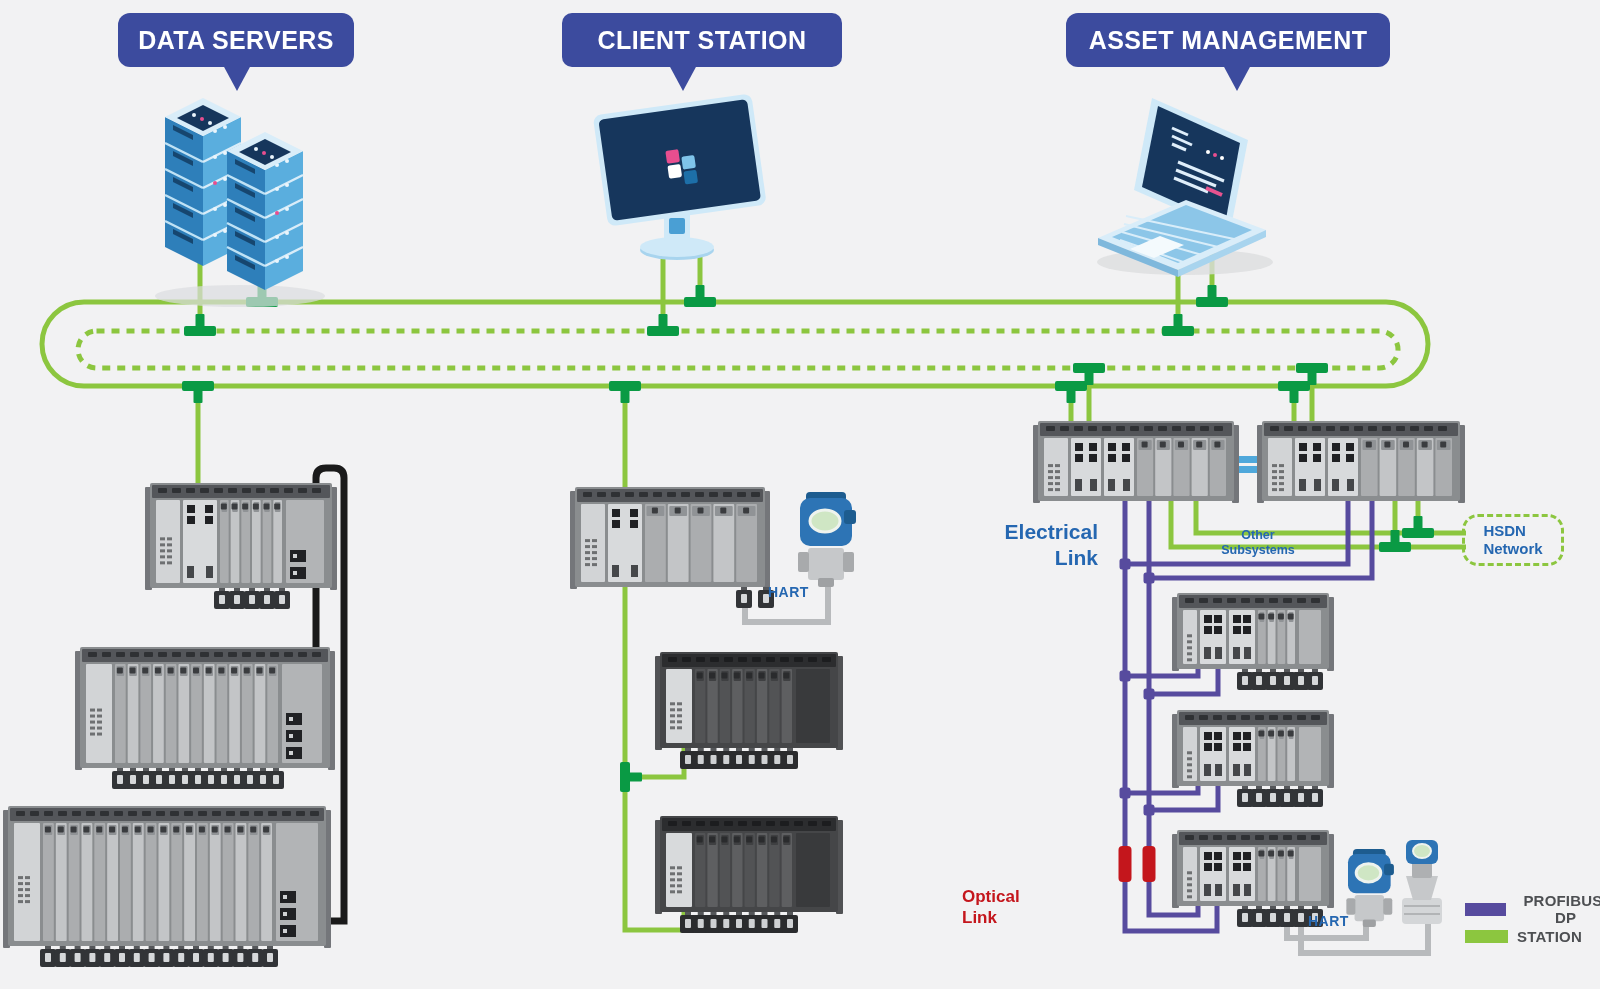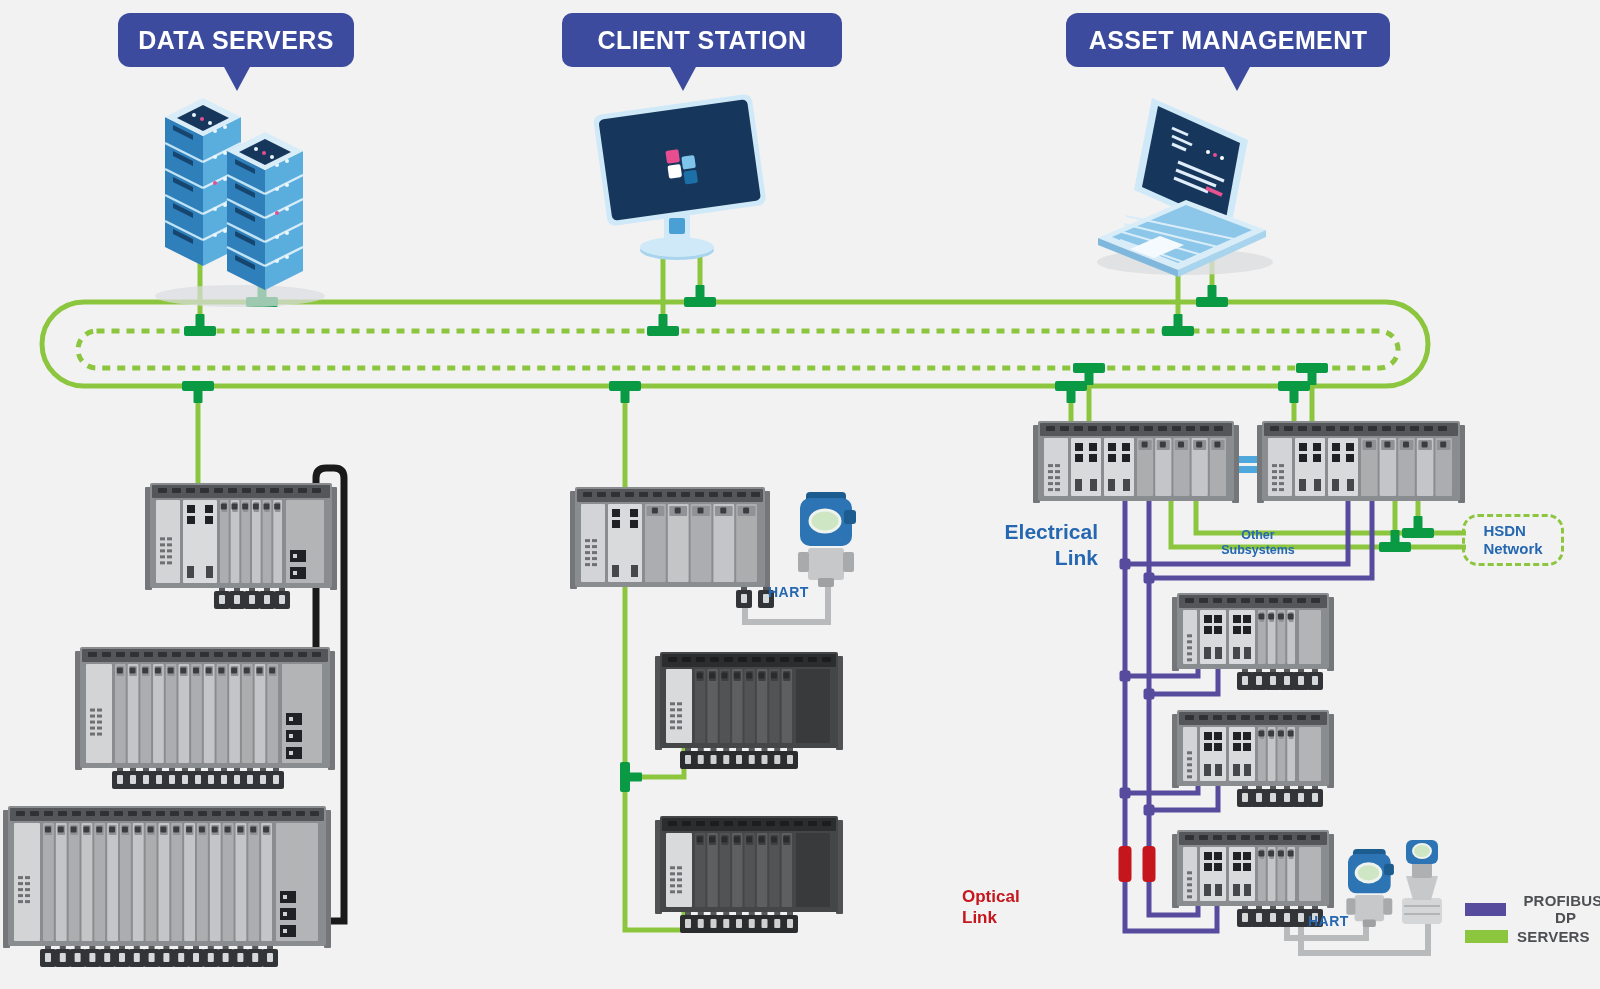--- a/index.html
+++ b/index.html
@@ -1194,17 +1194,17 @@
 <div class="hsdn-box">HSDN
 Network</div>
 
 <div class="legend">
   <div class="leg-row">
     <span class="swatch" style="background: rgb(87, 75, 158);"></span>
     <span class="leg-label">PROFIBUS-DP</span>
   </div>
   <div class="leg-row">
     <span class="swatch" style="background: rgb(140, 198, 63);"></span>
-    <span class="leg-label">SERVERS</span>
+    <span class="leg-label">STATION</span>
   </div>
 </div>
 
 </div>
 
 </body></html>

